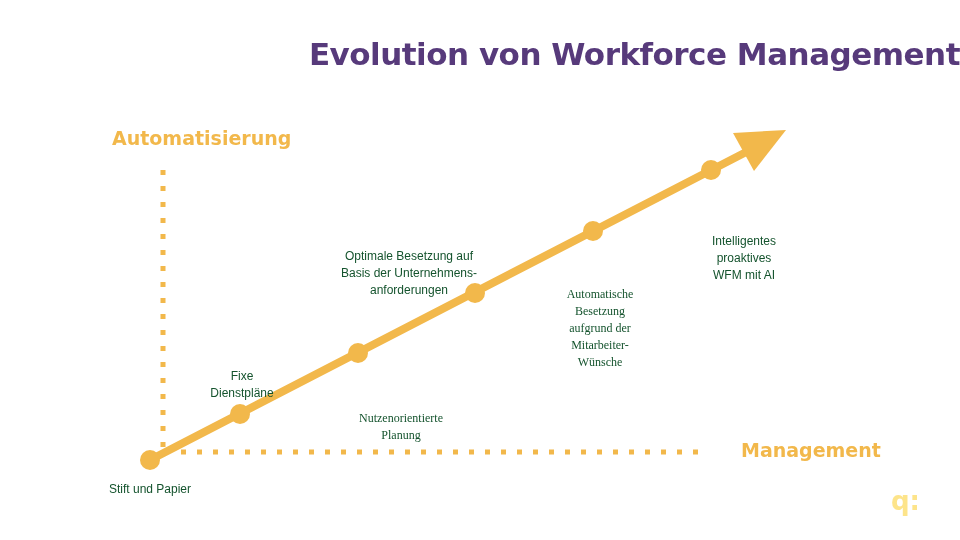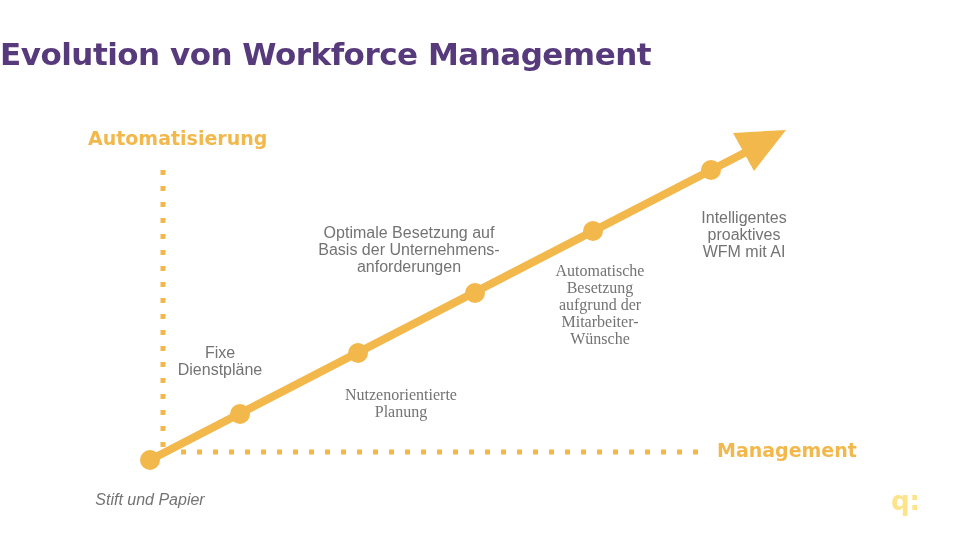--- a/index.html
+++ b/index.html
@@ -1,19 +1,19 @@
 <!DOCTYPE html>
 <html><head>
 <meta charset="utf-8">
 <style>
   html, body { margin:0; padding:0; }
   body { width:960px; height:540px; background:#ffffff; position:relative; overflow:hidden; font-family:"Liberation Sans", sans-serif; }
-  .title { position:absolute; left:0; width:960px; top:36px; text-align:left; font-family:"DejaVu Sans", sans-serif; font-weight:bold; font-size:31px; color:#573a7b; letter-spacing:-0.5px; }
-  .axis-label { position:absolute; font-family:"DejaVu Sans", sans-serif; font-weight:bold; font-size:19px; color:#f2b84b; }
-  .stage { position:absolute; text-align:center; font-size:16px; line-height:17px; color:#737373; }
+  .title { position:absolute; left:0; width:960px; top:36px; text-align:right; font-family:"DejaVu Sans", sans-serif; font-weight:bold; font-size:31px; color:#573a7b; letter-spacing:-0.5px; }
+  .axis-label { position:absolute; font-family:"DejaVu Sans", sans-serif; font-weight:bold; font-size:19px; color:#f2b84b;margin-left:24px; }
+  .stage { position:absolute; text-align:center; font-size:12px; line-height:17px; color:#14532d;margin-top:24px; }
   svg.diagram { position:absolute; left:0; top:0; }
   .logo { position:absolute; left:891px; top:486px; font-family:"DejaVu Sans", sans-serif; font-size:26px; font-weight:bold; color:#fde48a; }
 </style>
 </head>
 <body>
 
 <div class="title">Evolution von Workforce Management</div>
 
 <div class="axis-label" style="left:88px; top:127px;">Automatisierung</div>
 <div class="axis-label" style="left:717px; top:439px;">Management</div>
@@ -29,25 +29,25 @@
   <polygon points="786,130 733,133 754,171" fill="#f2b84b"></polygon>
 
   <circle cx="150" cy="460" r="10" fill="#f2b84b"></circle>
   <circle cx="240" cy="414" r="10" fill="#f2b84b"></circle>
   <circle cx="358" cy="353" r="10" fill="#f2b84b"></circle>
   <circle cx="475" cy="293" r="10" fill="#f2b84b"></circle>
   <circle cx="593" cy="231" r="10" fill="#f2b84b"></circle>
   <circle cx="711" cy="170" r="10" fill="#f2b84b"></circle>
 </svg>
 
-<div class="stage" style="left:70px; top:491px; width:160px;font-style:italic;">
+<div class="stage" style="left:70px; top:457px; width:160px;">
   <span>Stift und Papier</span>
 </div>
 
-<div class="stage" style="left:160px; top:344px; width:120px;">
+<div class="stage" style="left:182px; top:344px; width:120px;">
   Fixe<br>Dienstpläne
 </div>
 
 <div class="stage" style="left:320px; top:386px; width:162px;font-family:Liberation Serif, serif;">
   Nutzenorientierte<br>Planung
 </div>
 
 <div class="stage" style="left:289px; top:224px; width:240px;">
   Optimale Besetzung auf<br>Basis der Unternehmens-<br>anforderungen
 </div>

